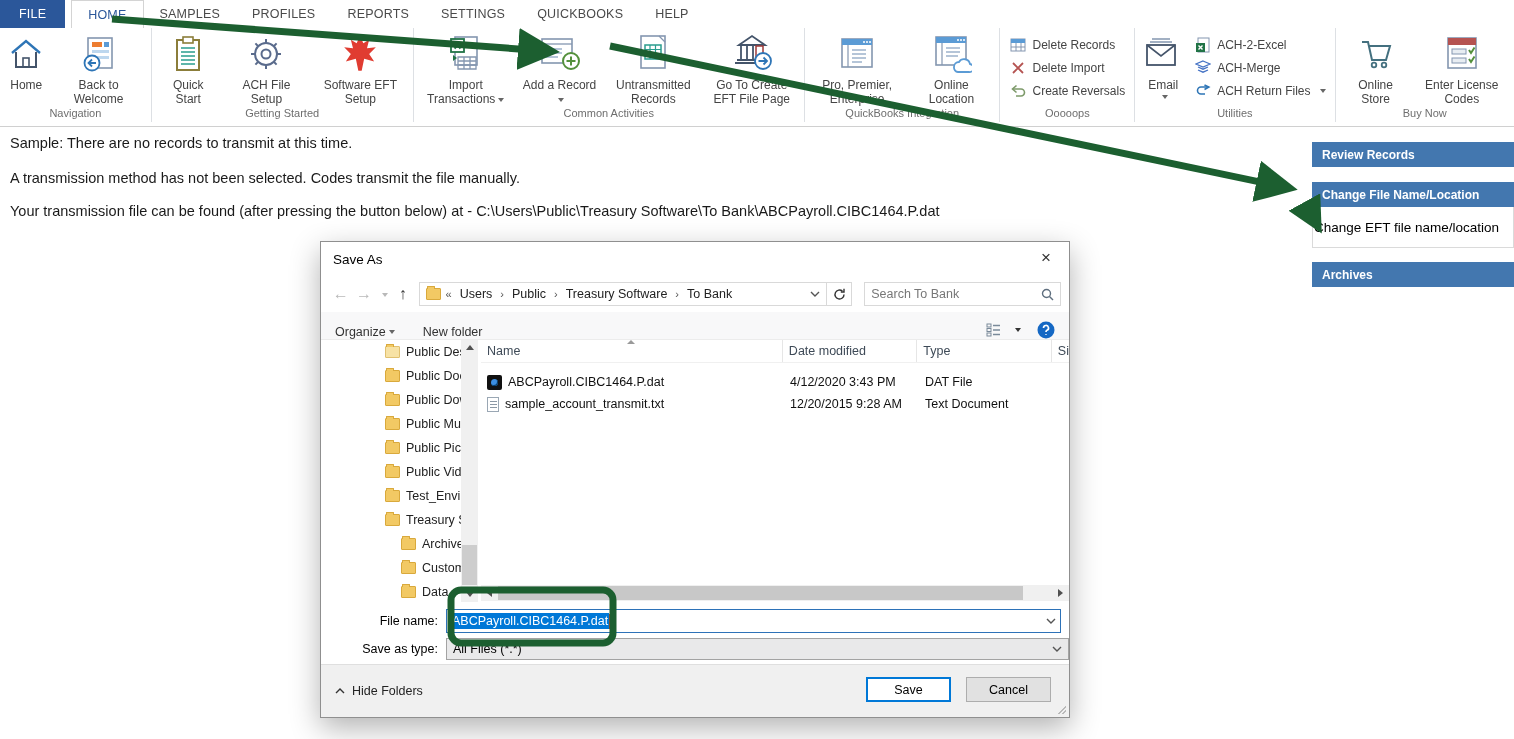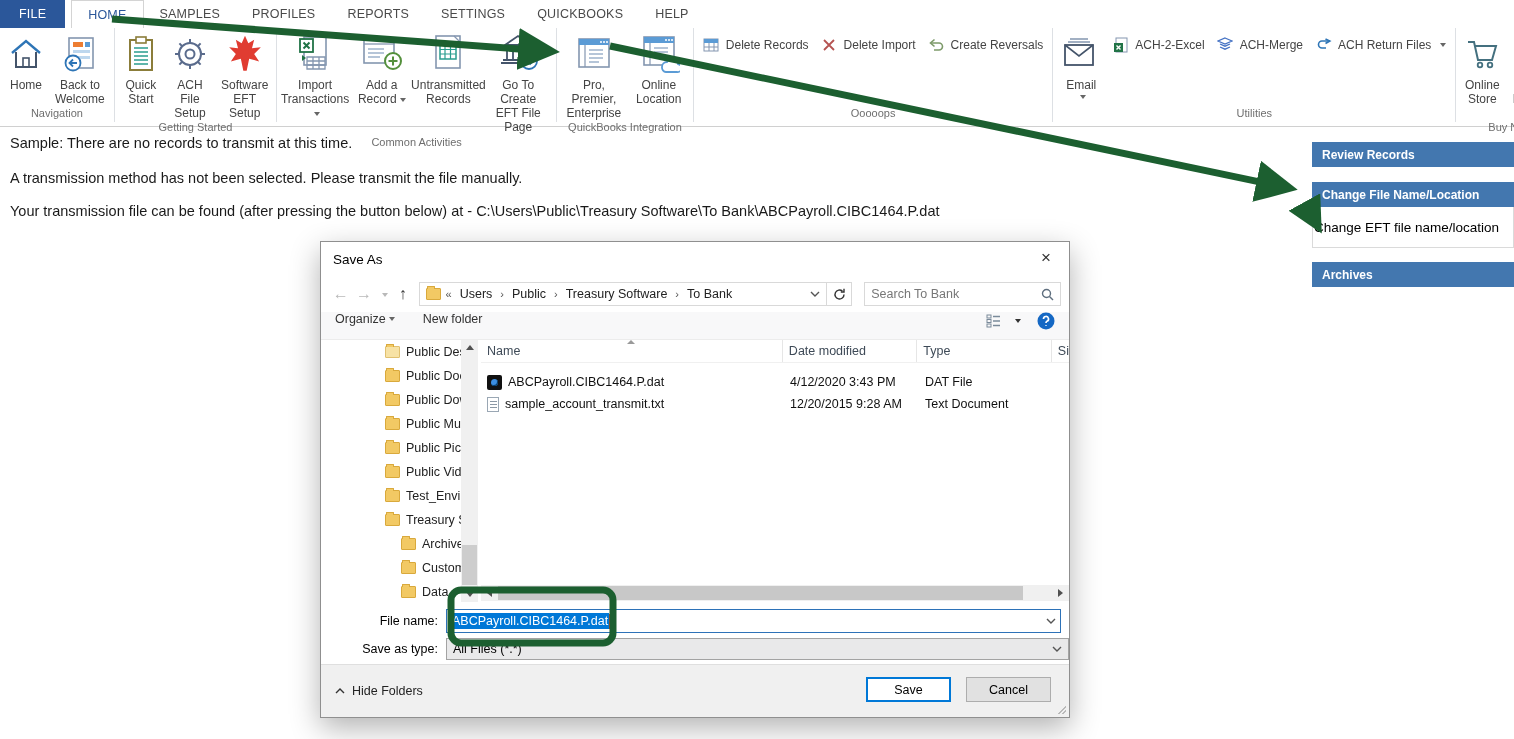--- a/index.html
+++ b/index.html
@@ -12,21 +12,21 @@
   .tab{padding:0 16px;display:flex;align-items:center;font-size:12.5px;color:#4a4a4a;cursor:default;letter-spacing:.2px}
   .tab-file{background:#2b579a;color:#fff;padding:0 19px}
   .tab-active{color:#2b579a;background:#fff;border:1px solid #d4d4d4;border-bottom:none}
   .rcontent{display:flex;height:94px;align-items:stretch}
   .rb-group{display:flex;flex-direction:column;border-right:1px solid #dde0e4;padding:1px 3px 0}
   .rb-items{flex:1;display:flex;align-items:flex-start;justify-content:center}
   .rb-gl{text-align:center;font-size:11px;color:#6e6e6e;padding:1px 8px 3px;white-space:nowrap}
   .rb-item{display:flex;flex-direction:column;align-items:center;padding:2px 5px 0;text-align:center;min-width:46px}
   .rb-icon{height:46px;display:flex;align-items:center;justify-content:center}
   .rb-label{font-size:12px;color:#444;line-height:1.18;margin-top:1px;max-width:92px}
-  .rb-col{display:flex;flex-direction:row;justify-content:flex-start;padding-top:4px}
+  .rb-col{display:flex;flex-direction:column;justify-content:flex-start;padding-top:4px}
   .rb-small{display:flex;align-items:center;gap:6px;font-size:12px;color:#444;padding:3px 6px;white-space:nowrap}
   .tri-down{display:inline-block;width:0;height:0;border-left:3.5px solid transparent;border-right:3.5px solid transparent;border-top:4px solid #666;margin-left:3px;vertical-align:middle}
   .sicon{width:17px;height:17px;display:inline-flex;align-items:center;justify-content:center}
   
   .msg{position:absolute;left:10px;font-size:14.5px;color:#1a1a1a;white-space:nowrap}
   
   .sp-btn{position:absolute;left:1312px;width:202px;height:25px;background:#4377af;color:#fff;font-weight:bold;font-size:12px;display:flex;align-items:center;padding:0 10px;cursor:pointer}
   .sp-link{position:absolute;left:1312px;top:207px;width:202px;height:41px;background:#fff;border:1px solid #dadada;border-top:none;font-size:13.5px;display:flex;align-items:center;padding:0 1px;color:#000}
   
   .dlg{position:absolute;left:320px;top:241px;width:750px;height:477px;background:#fff;border:1px solid #8f8f8f;box-shadow:0 10px 28px rgba(0,0,0,.30);font-size:12px}
@@ -36,21 +36,21 @@
   .nav-arr{width:24px;text-align:center;font-size:16px;color:#b9b9b9}
   .nav-arr.dark{color:#3b3b3b}
   .addr{display:flex;align-items:center;height:24px;border:1px solid #d9d9d9;background:#fff;width:420px;margin-left:4px;padding:0 2px}
   .bc-item{padding:0 7px;font-size:12.5px;color:#222;cursor:pointer}
   .bc-sep{color:#555;font-size:11px;padding:0 1px}
   .addr-right{margin-left:auto;display:flex;align-items:center;gap:8px;padding-right:4px}
   .refresh-box{width:26px;height:24px;border:1px solid #d9d9d9;border-left:none;display:flex;align-items:center;justify-content:center}
   .searchbox{display:flex;align-items:center;height:24px;border:1px solid #d9d9d9;width:202px;margin-left:12px;padding:0 6px;gap:8px}
   .searchbox input{border:none;outline:none;flex:1;font-size:12.5px;font-family:"Liberation Sans",sans-serif;color:#444;min-width:0}
   .searchbox input::placeholder{color:#777}
-  .dlg-toolbar{position:absolute;top:70px;left:0;right:0;height:28px;background:#f8f8f9;display:flex;align-items:flex-start;padding:0 14px;border-bottom:1px solid #ececec;font-size:12.5px;color:#333}
+  .dlg-toolbar{position:absolute;top:70px;left:0;right:0;height:28px;background:#f8f8f9;display:flex;align-items:flex-end;padding:0 14px;border-bottom:1px solid #ececec;font-size:12.5px;color:#333}
   .tb-item{display:flex;align-items:center;margin-right:28px;cursor:pointer}
   .tb-right{margin-left:auto;display:flex;align-items:center;gap:10px}
   .dlg-body{position:absolute;top:98px;left:0;right:0;height:262px}
   
   .tree{position:absolute;left:0;top:0;width:140px;height:262px;overflow:hidden}
   .tree-item{display:flex;align-items:center;gap:6px;height:24px;padding-left:64px;font-size:12.5px;color:#222;white-space:nowrap;cursor:pointer}
   .tree-item.indent{padding-left:80px}
   .folder{width:15px;height:12px;background:#f2c964;border:1px solid #d9a93c;border-radius:1px;position:relative;flex:none}
   .folder:before{content:"";position:absolute;top:-3px;left:0;width:6px;height:2px;background:#f2c964;border:1px solid #d9a93c;border-bottom:none;border-radius:1px 1px 0 0}
   .folder.light{background:#f7e2a5;border-color:#e0c070}
@@ -373,21 +373,21 @@
           </span>
           <span class="rb-label">Enter License Codes</span>
         </div>
       </div>
       <div class="rb-gl">Buy Now</div>
     </div>
   </div>
 </div>
 
 <div class="msg" style="top:135px">Sample:  There are no records to transmit at this time.</div>
-<div class="msg" style="top:170px">A transmission method has not been selected.  Please transmit the file manually.</div>
+<div class="msg" style="top:170px">A transmission method has not been selected.  Codes transmit the file manually.</div>
 <div class="msg" style="top:203px">Your transmission file can be found (after pressing the button below) at - C:\Users\Public\Treasury Software\To Bank\ABCPayroll.CIBC1464.P.dat</div>
 
 <div class="sp-btn" style="top:142px">Review Records</div>
 <div class="sp-btn" style="top:182px">Change File Name/Location</div>
 <div class="sp-link">Change EFT file name/location</div>
 <div class="sp-btn" style="top:262px">Archives</div>
 
 <div class="dlg">
   <div class="dlg-title">
     <span>Save As</span>

